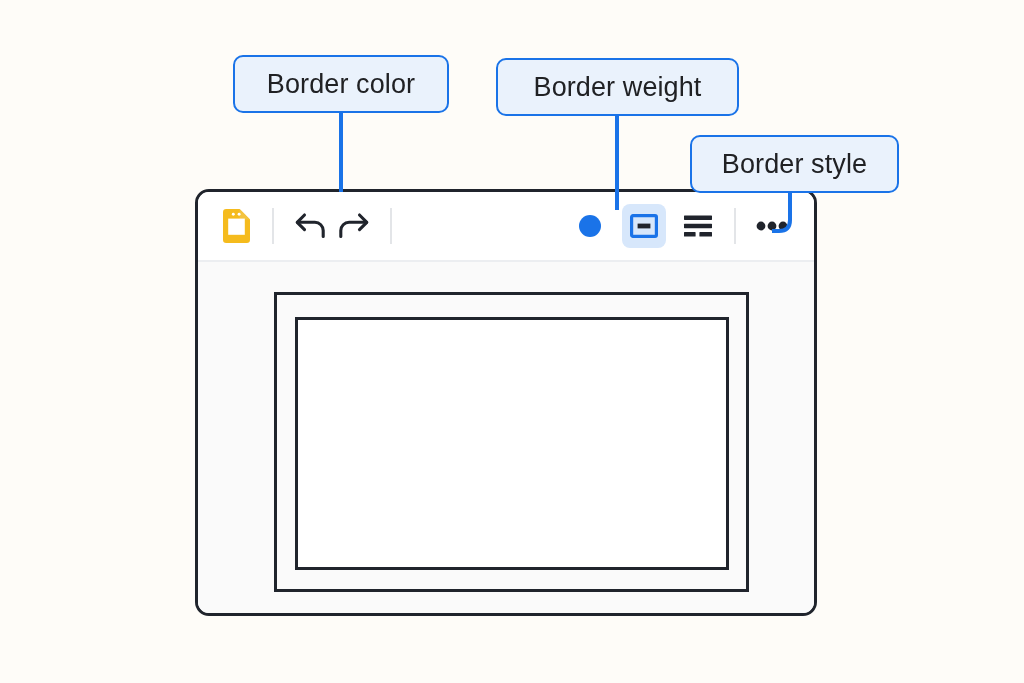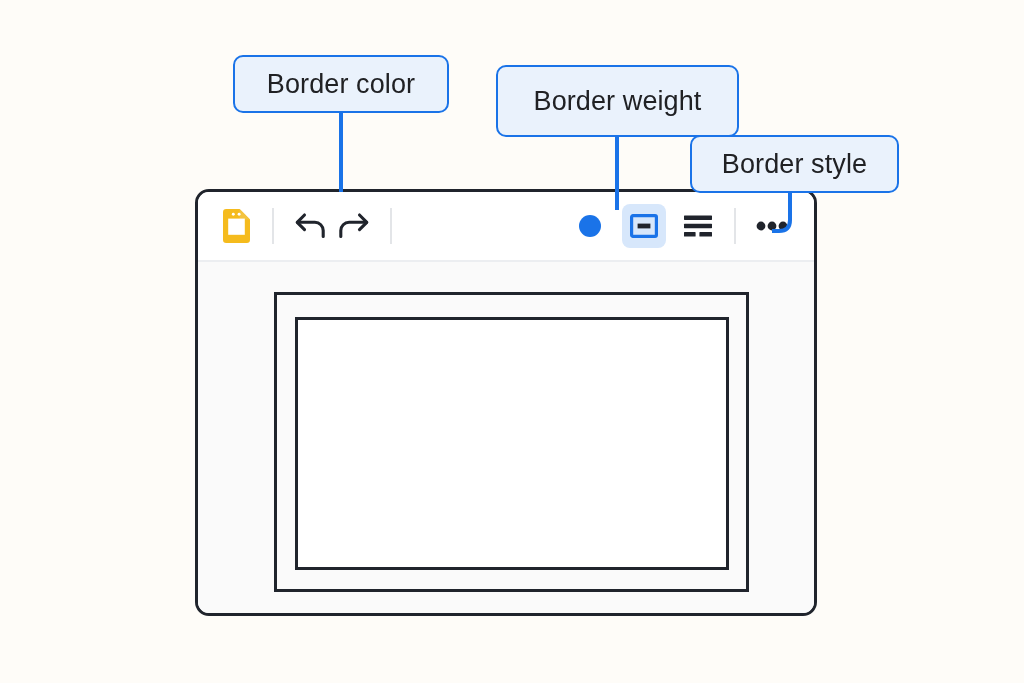--- a/index.html
+++ b/index.html
@@ -41,21 +41,21 @@
     justify-content: center;
     box-sizing: border-box;
     color: #202124;
     font-size: 27px;
     letter-spacing: 0.1px;
     white-space: nowrap;
   }
   .callout span { display: block; line-height: 1; }
 
   #callout-border-color  { left: 233px; top: 55px;  width: 216px; height: 58px; }
-  #callout-border-weight { left: 496px; top: 65px;  width: 243px; height: 72px; }
+  #callout-border-weight { left: 496px; top: 58px;  width: 243px; height: 58px; }
   #callout-border-style  { left: 690px; top: 135px; width: 209px; height: 58px; }
 
   
   .app-window {
     position: absolute;
     left: 195px;
     top: 189px;
     width: 622px;
     height: 427px;
     box-sizing: border-box;

